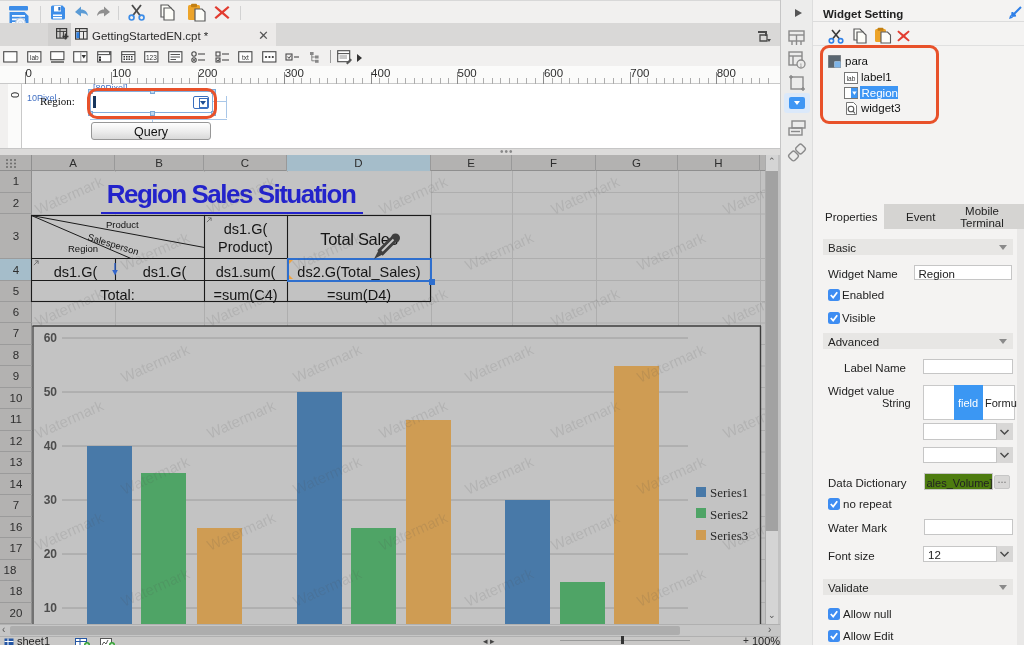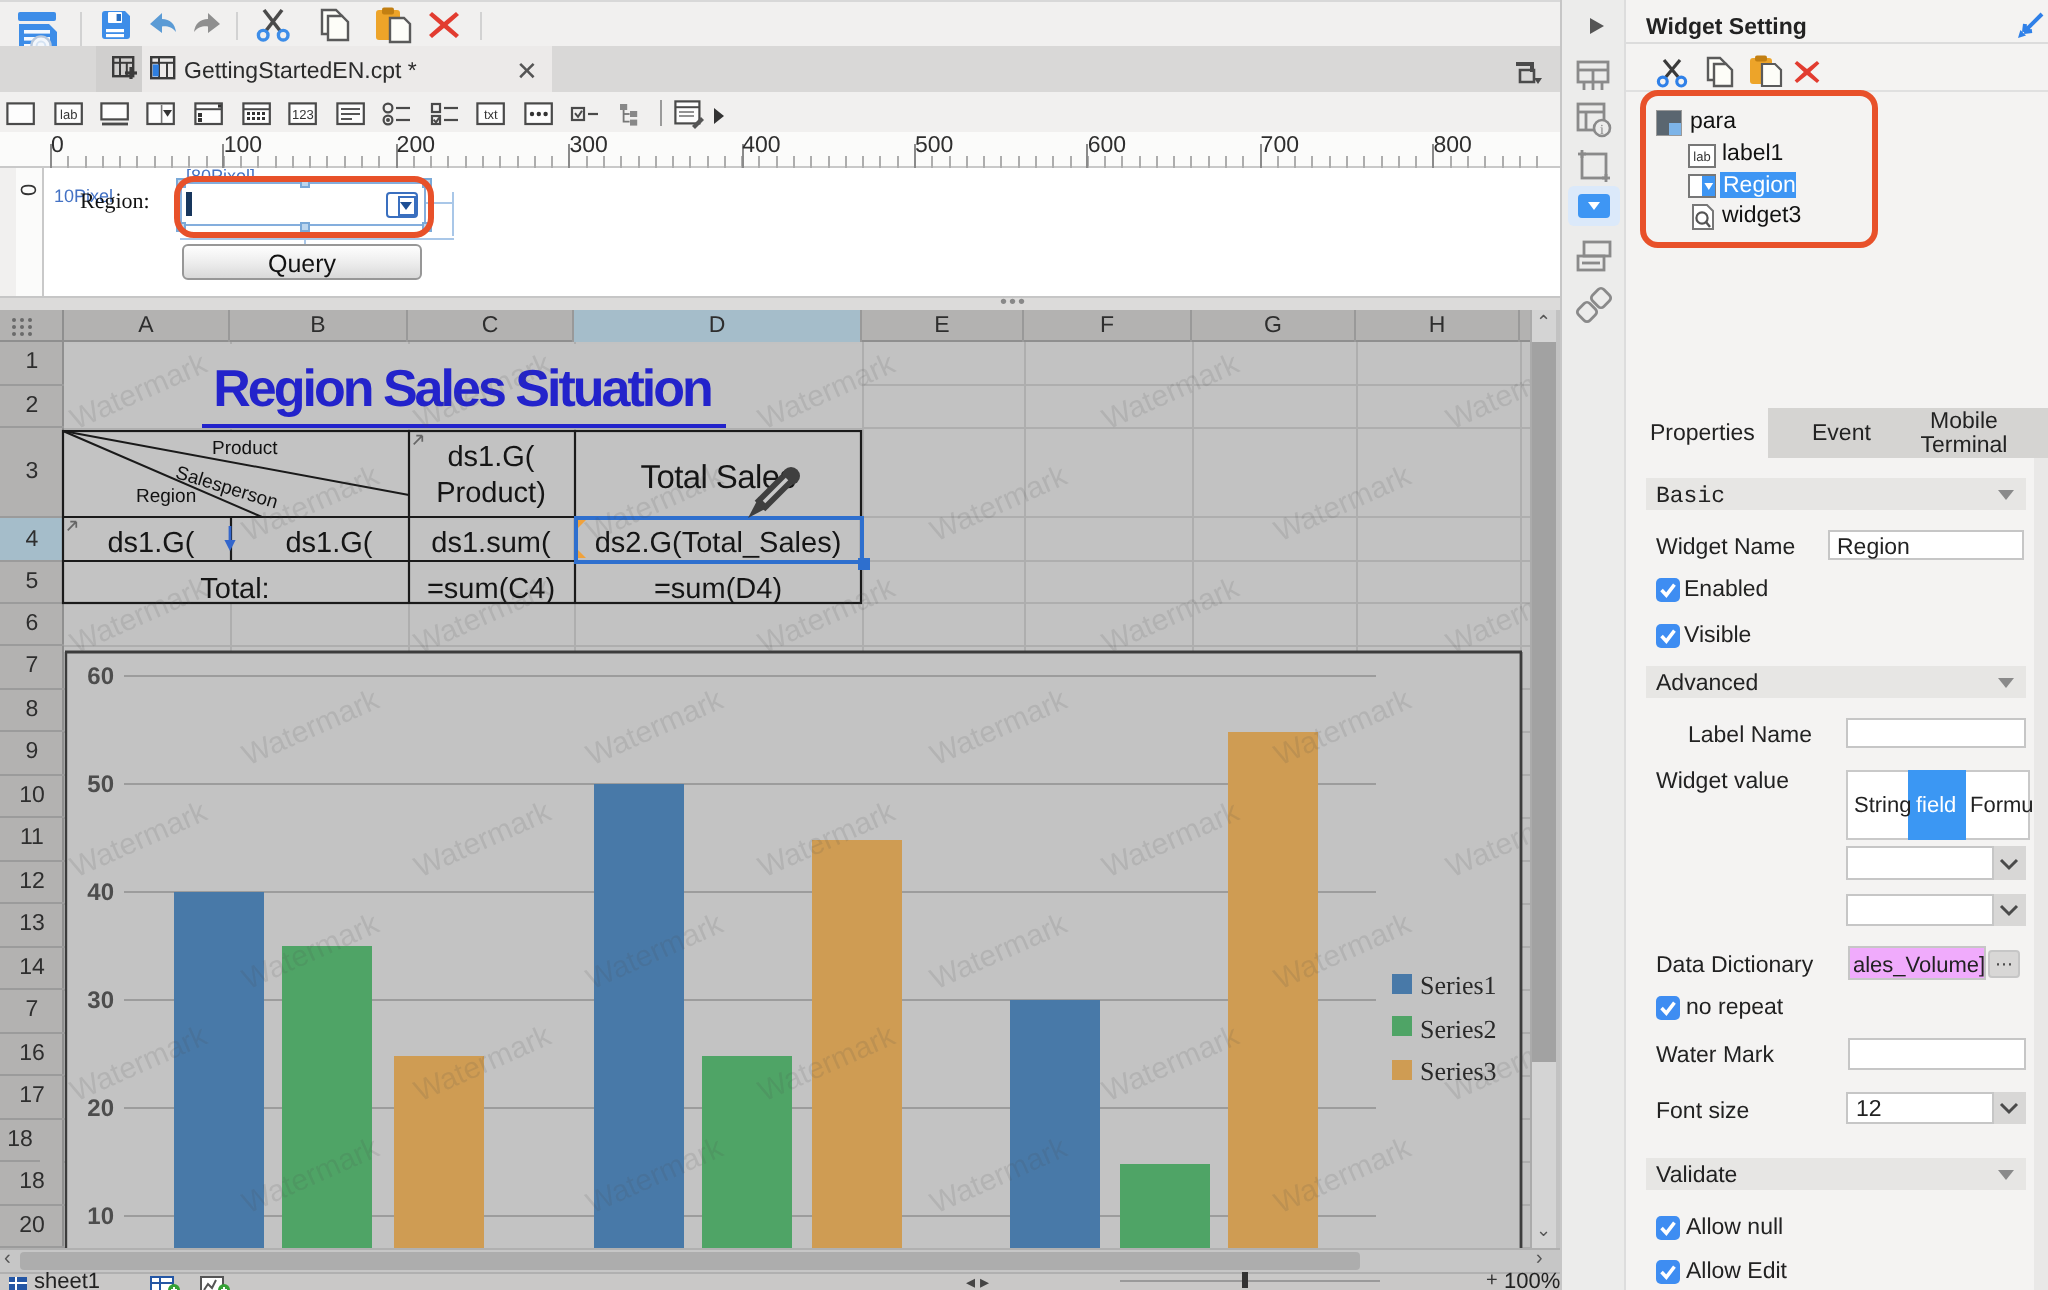--- a/index.html
+++ b/index.html
@@ -505,21 +505,21 @@
 <line x1="9" y1="9" x2="11" y2="11.5" stroke="#555" stroke-width="1.2"></line>
 </svg>
 <div class="tx" style="left:861px;top:101.5px;font-size:11.5px;color:#111;">widget3</div>
 <div class="ab" style="left:819.5px;top:45px;width:119px;height:79px;border:3.5px solid #e8512a;border-radius:9px;"></div>
 <div class="ab" style="left:813px;top:204px;width:211px;height:24.5px;background:#d5d4d2;"></div>
 <div class="ab" style="left:813px;top:204px;width:71px;height:24.5px;background:#f4f3f2;"></div>
 <div class="tx" style="left:825px;top:211px;font-size:11.5px;color:#222;">Properties</div>
 <div class="tx" style="left:906px;top:211px;font-size:11.5px;color:#222;">Event</div>
 <div class="tx" style="left:952px;top:204.5px;width:60px;text-align:center;font-size:11.5px;color:#222;white-space:normal;line-height:12px;">Mobile Terminal</div>
 <div class="ab" style="left:823px;top:239px;width:190px;height:16px;background:#e7e6e4;"></div>
-<div class="tx" style="left:828px;top:242px;font-size:11.5px;color:#222;font-family:Liberation Mono, monospace;">Basic</div>
+<div class="tx" style="left:828px;top:242px;font-size:11.5px;color:#222;">Basic</div>
 <div class="ab" style="left:999px;top:245px;width:0;height:0;border-top:5px solid #8a8a8a;border-left:4px solid transparent;border-right:4px solid transparent;"></div>
 <div class="tx" style="left:828px;top:267.5px;font-size:11.5px;color:#222;">Widget Name</div>
 <div class="ab" style="left:914px;top:264.5px;width:98px;height:15.5px;background:#fff;border:1px solid #c6c6c6;"></div>
 <div class="tx" style="left:918.5px;top:267.5px;font-size:11.5px;color:#222;">Region</div>
 <div class="ab" style="left:827.5px;top:289px;width:12px;height:12px;background:#3e8df2;border-radius:2.5px;"></div>
 <svg class="ab" style="left:827.5px;top:289px;" width="12" height="12" viewBox="0 0 13 13">
     <path d="M3 6.5 l2.6 2.8 L10 3.6" stroke="#fff" stroke-width="1.9" fill="none"></path>
   </svg>
 <div class="tx" style="left:842px;top:289px;font-size:11.5px;color:#222;">Enabled</div>
 <div class="ab" style="left:827.5px;top:311.5px;width:12px;height:12px;background:#3e8df2;border-radius:2.5px;"></div>
@@ -528,35 +528,35 @@
   </svg>
 <div class="tx" style="left:842px;top:311.5px;font-size:11.5px;color:#222;">Visible</div>
 <div class="ab" style="left:823px;top:333px;width:190px;height:16px;background:#e7e6e4;"></div>
 <div class="tx" style="left:828px;top:336px;font-size:11.5px;color:#222;">Advanced</div>
 <div class="ab" style="left:999px;top:339px;width:0;height:0;border-top:5px solid #8a8a8a;border-left:4px solid transparent;border-right:4px solid transparent;"></div>
 <div class="tx" style="left:844px;top:361.5px;font-size:11.5px;color:#222;">Label Name</div>
 <div class="ab" style="left:923px;top:358.5px;width:90px;height:15.5px;background:#fff;border:1px solid #c6c6c6;"></div>
 <div class="tx" style="left:828px;top:384.5px;font-size:11.5px;color:#222;">Widget value</div>
 <div class="ab" style="left:923px;top:384.5px;width:92px;height:35.5px;background:#fff;border:1px solid #c9c9c9;"></div>
 <div class="ab" style="left:953.5px;top:384.5px;width:29px;height:35.5px;background:#3b97f3;"></div>
-<div class="tx" style="left:927px;top:397px;font-size:11px;color:#222;text-align:center;">String</div>
+<div class="tx" style="left:882px;top:397px;font-size:11px;color:#222;text-align:center;">String</div>
 <div class="tx" style="left:958px;top:397px;font-size:11px;color:#fff;">field</div>
 <div class="tx" style="left:985px;top:397px;font-size:11px;color:#222;">Formu</div>
 <div class="ab" style="left:923px;top:423px;width:90px;height:16.5px;background:#fff;border:1px solid #c6c6c6;"></div>
 <div class="ab" style="left:995.5px;top:423px;width:17.5px;height:16.5px;background:#d8d7d6;border-left:1px solid #c6c6c6;"></div>
 <svg class="ab" style="left:999px;top:428.5px;" width="11" height="7" viewBox="0 0 11 7">
     <path d="M1.5 1 L5.5 5 L9.5 1" stroke="#4a4a4a" stroke-width="1.5" fill="none"></path>
   </svg>
 <div class="ab" style="left:923px;top:446.5px;width:90px;height:16.5px;background:#fff;border:1px solid #c6c6c6;"></div>
 <div class="ab" style="left:995.5px;top:446.5px;width:17.5px;height:16.5px;background:#d8d7d6;border-left:1px solid #c6c6c6;"></div>
 <svg class="ab" style="left:999px;top:452.0px;" width="11" height="7" viewBox="0 0 11 7">
     <path d="M1.5 1 L5.5 5 L9.5 1" stroke="#4a4a4a" stroke-width="1.5" fill="none"></path>
   </svg>
 <div class="tx" style="left:828px;top:476.5px;font-size:11.5px;color:#222;">Data Dictionary</div>
-<div class="ab" style="left:924px;top:473px;width:69px;height:16.5px;background:#f0abfc;border:1px solid #c6c6c6;overflow:hidden;">
+<div class="ab" style="left:924px;top:473px;width:69px;height:16.5px;background:#4d7c0f;border:1px solid #c6c6c6;overflow:hidden;">
     <span style="position:absolute;left:1.5px;top:2.5px;font-size:11px;color:#222;white-space:nowrap;">ales_Volume]</span>
   </div>
 <div class="ab" style="left:994px;top:474.5px;width:16px;height:14px;background:#d8d7d6;border:1px solid #c6c6c6;border-radius:2px;font-size:9px;color:#444;text-align:center;line-height:12px;">⋯</div>
 <div class="ab" style="left:828px;top:497.5px;width:12px;height:12px;background:#3e8df2;border-radius:2.5px;"></div>
 <svg class="ab" style="left:828px;top:497.5px;" width="12" height="12" viewBox="0 0 13 13">
     <path d="M3 6.5 l2.6 2.8 L10 3.6" stroke="#fff" stroke-width="1.9" fill="none"></path>
   </svg>
 <div class="tx" style="left:843px;top:497.5px;font-size:11.5px;color:#222;">no repeat</div>
 <div class="tx" style="left:828px;top:522px;font-size:11.5px;color:#222;">Water Mark</div>
 <div class="ab" style="left:924px;top:518.5px;width:89px;height:16.5px;background:#fff;border:1px solid #c6c6c6;"></div>

